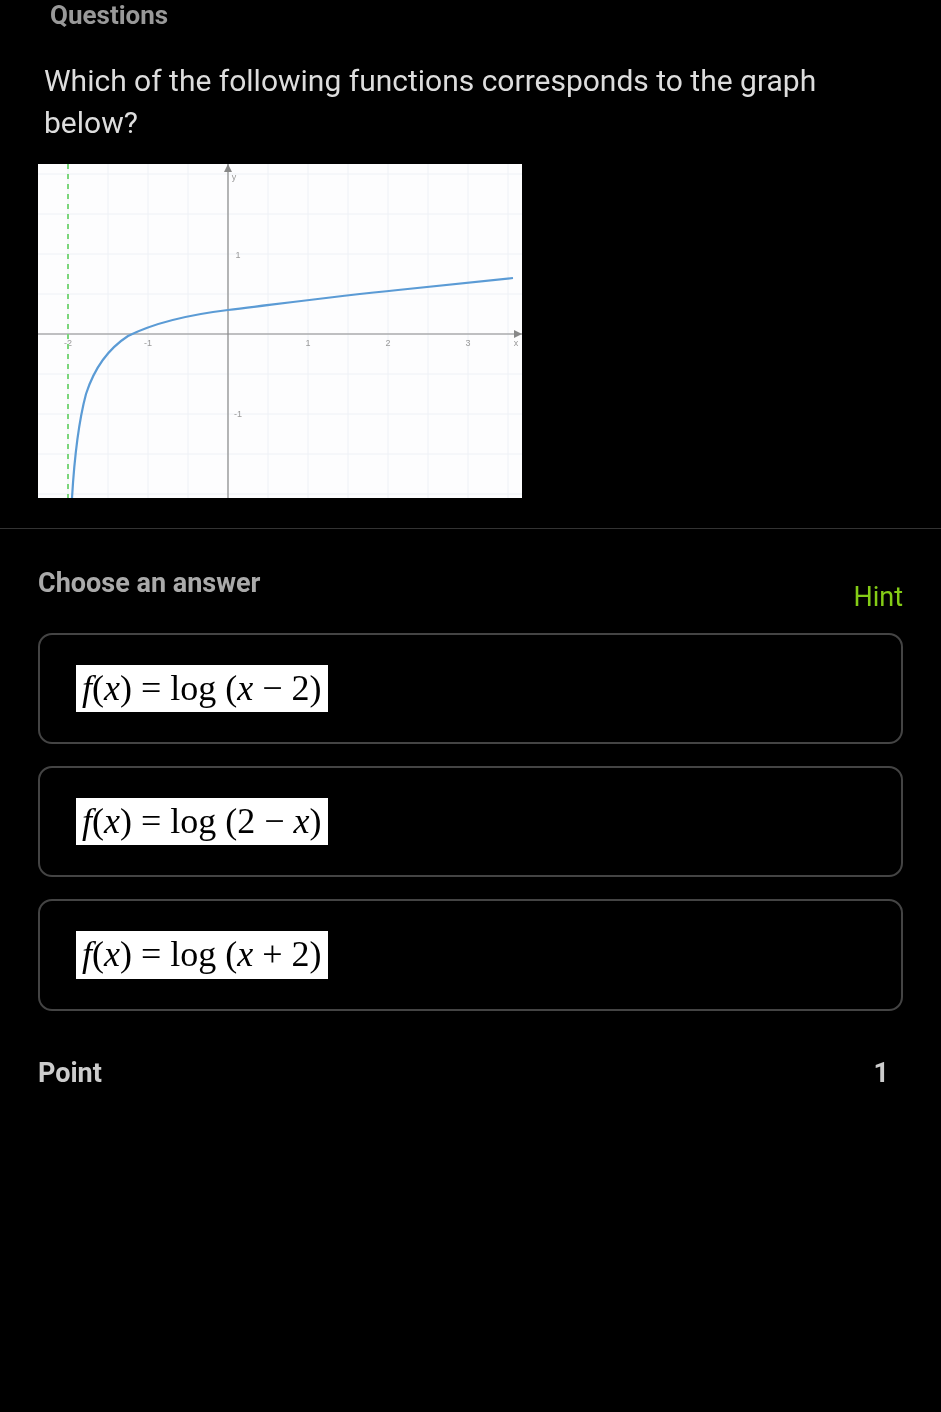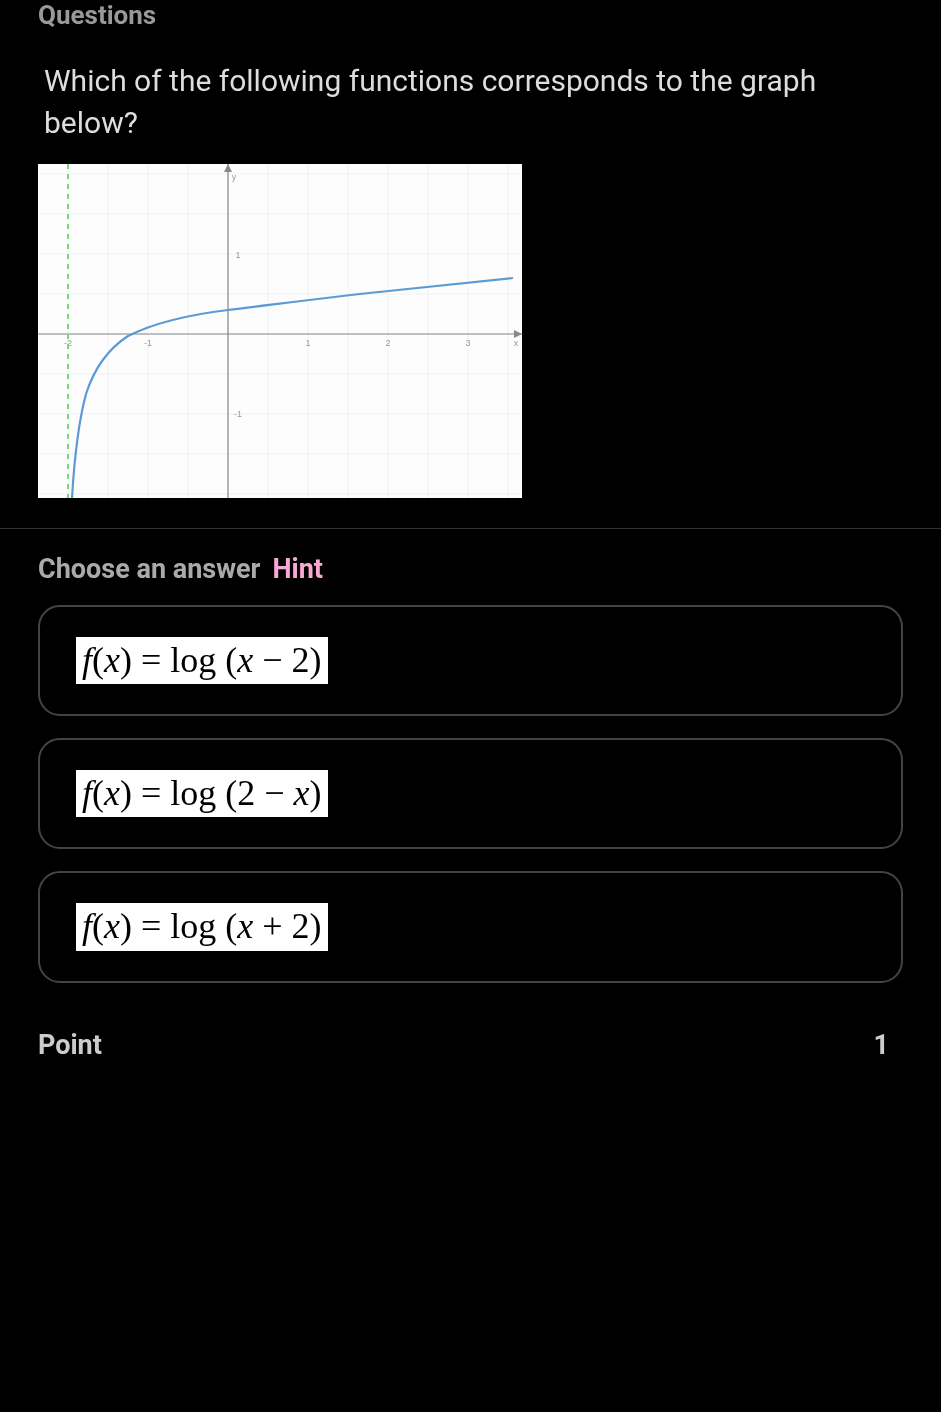--- a/index.html
+++ b/index.html
@@ -7,21 +7,21 @@
     background: #000;
     color: #ccc;
     font-family: -apple-system, BlinkMacSystemFont, "Segoe UI", Roboto, sans-serif;
     width: 941px;
     padding: 0;
   }
   .header-row {
     display: flex;
     justify-content: space-between;
     align-items: center;
-    padding: 0 38px 0 38px;
+    padding: 0 38px 0 50px;
     font-size: 26px;
     font-weight: 700;
     color: #999;
     text-align: center;
   }
   .question-text {
     padding: 30px 38px 20px 44px;
     font-size: 30px;
     line-height: 1.4;
     color: #ddd;
@@ -34,41 +34,43 @@
     position: relative;
     overflow: hidden;
   }
   .divider {
     border: none;
     border-top: 1px solid #333;
     margin: 0;
   }
   .choose-row {
     display: flex;
+    justify-content: space-between;
     align-items: center;
     padding: 24px 38px 20px 38px;
     gap: 12px;
   }
   .choose-label {
     font-size: 27px;
     font-weight: 700;
     color: #aaa;
   }
   .hint {
     font-size: 27px;
-    font-weight: 700;
-    color: #f9a8d4;
+    font-weight: 400;
+    color: #84cc16;
     cursor: pointer;
+    margin-top: 28px;
   }
   .answers {
     padding: 0 38px;
   }
   .answer-option {
     border: 2px solid #444;
-    border-radius: 22px;
+    border-radius: 14px;
     padding: 30px 36px;
     margin-bottom: 22px;
     cursor: pointer;
     background: #000;
   }
   .math {
     display: inline-block;
     background: #fff;
     color: #000;
     font-family: "Times New Roman", serif;

